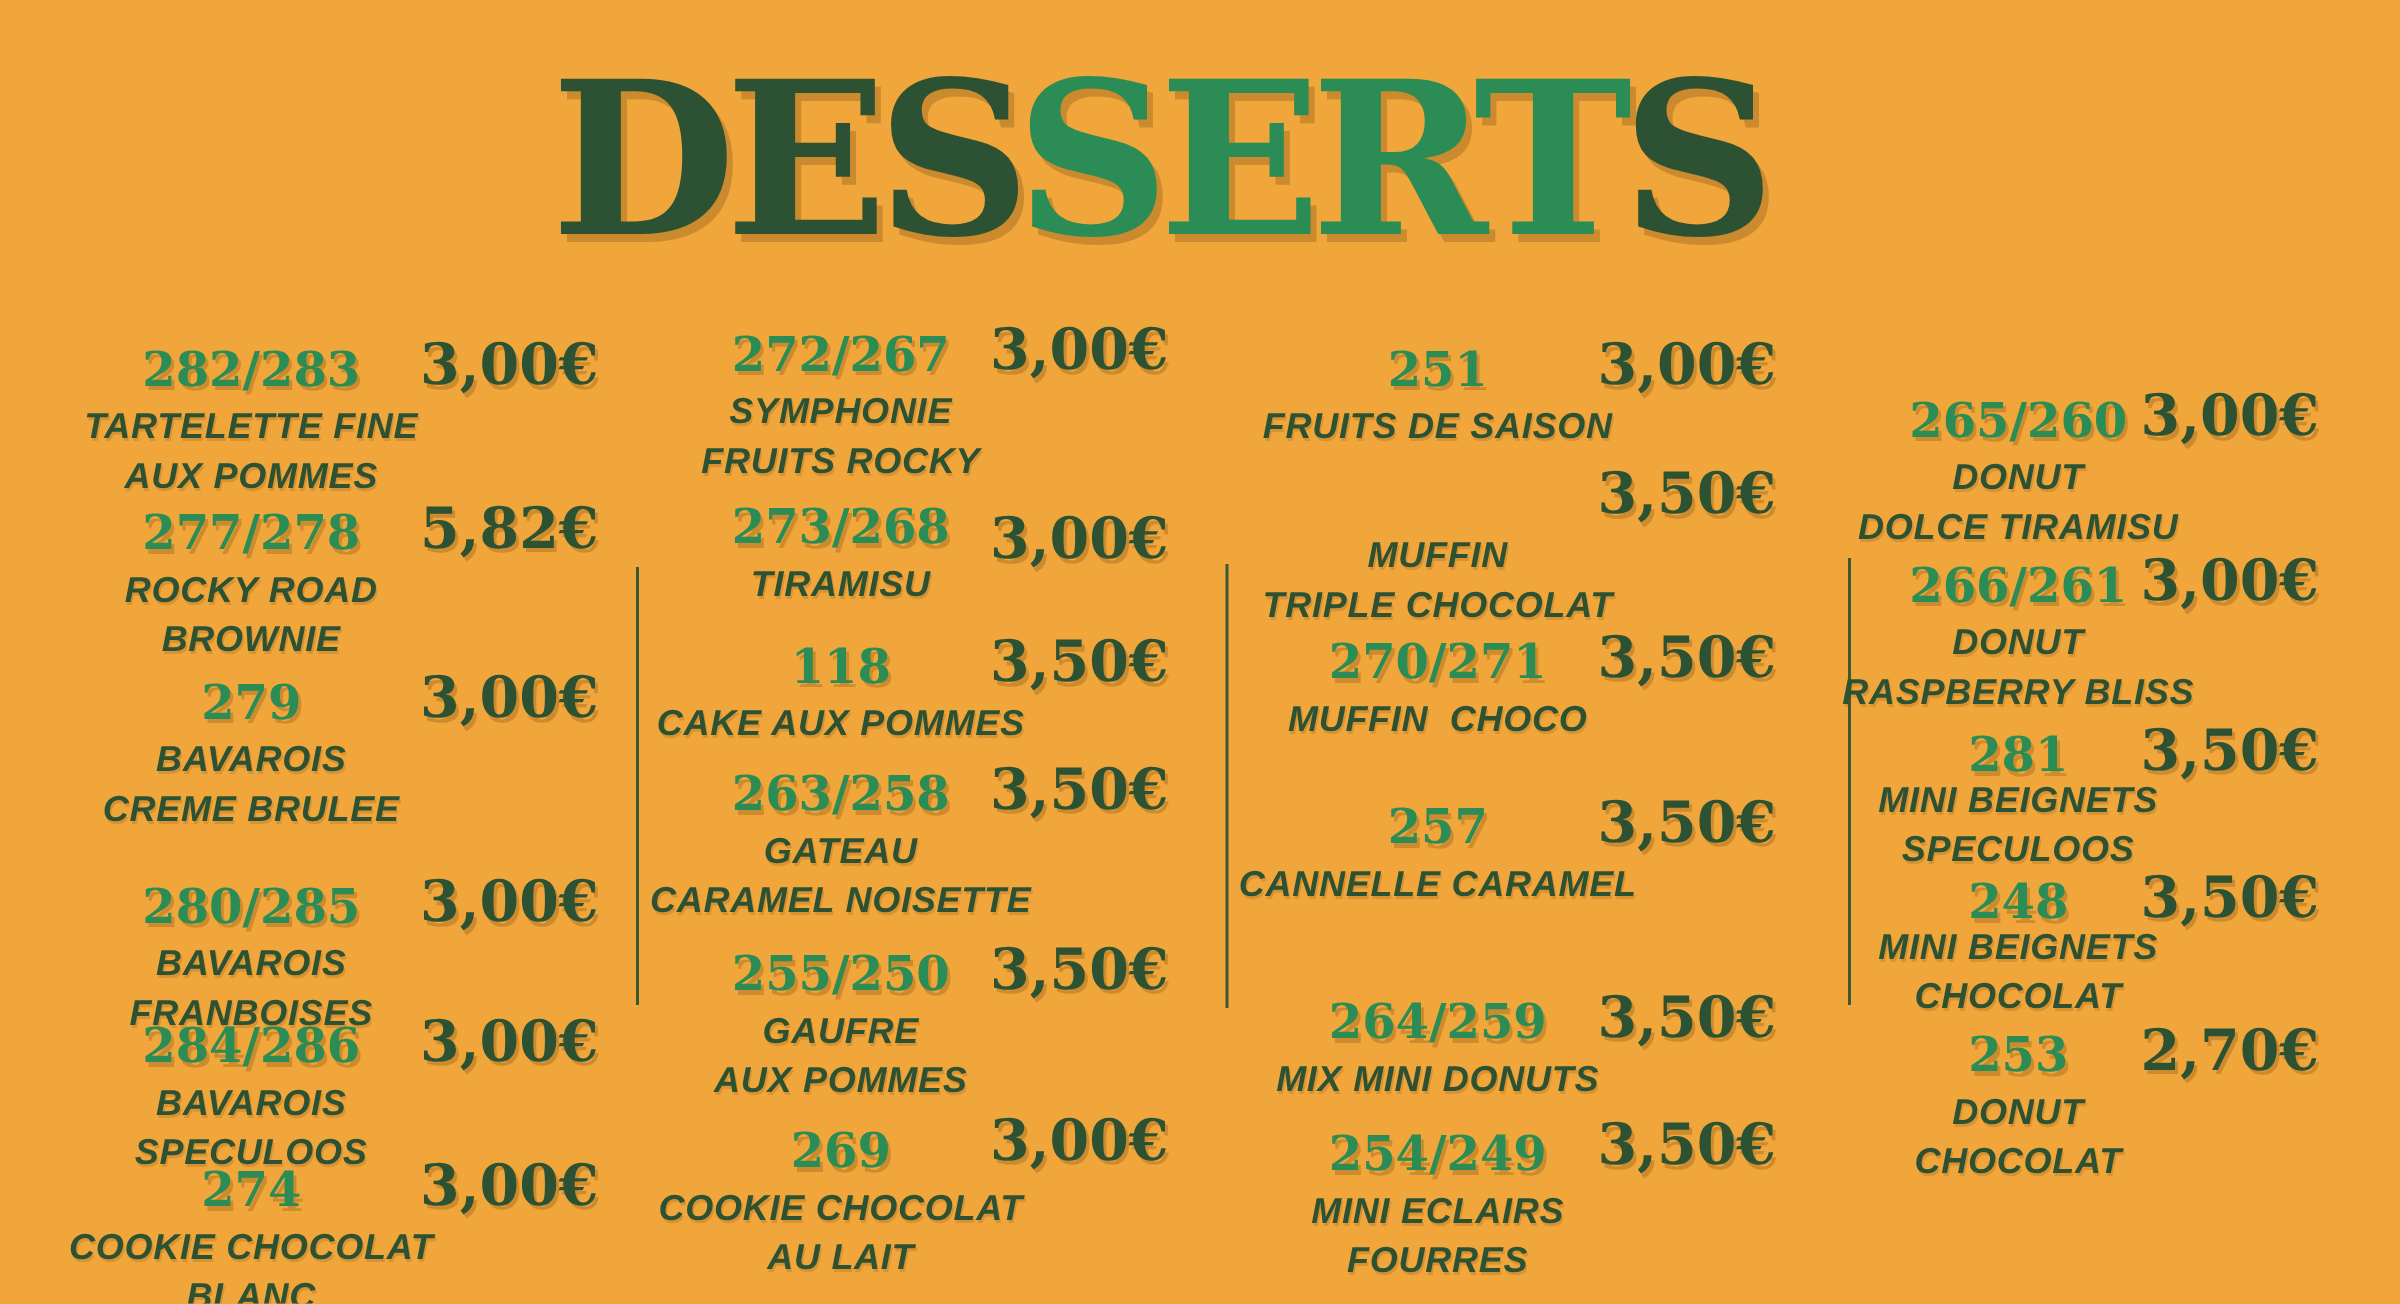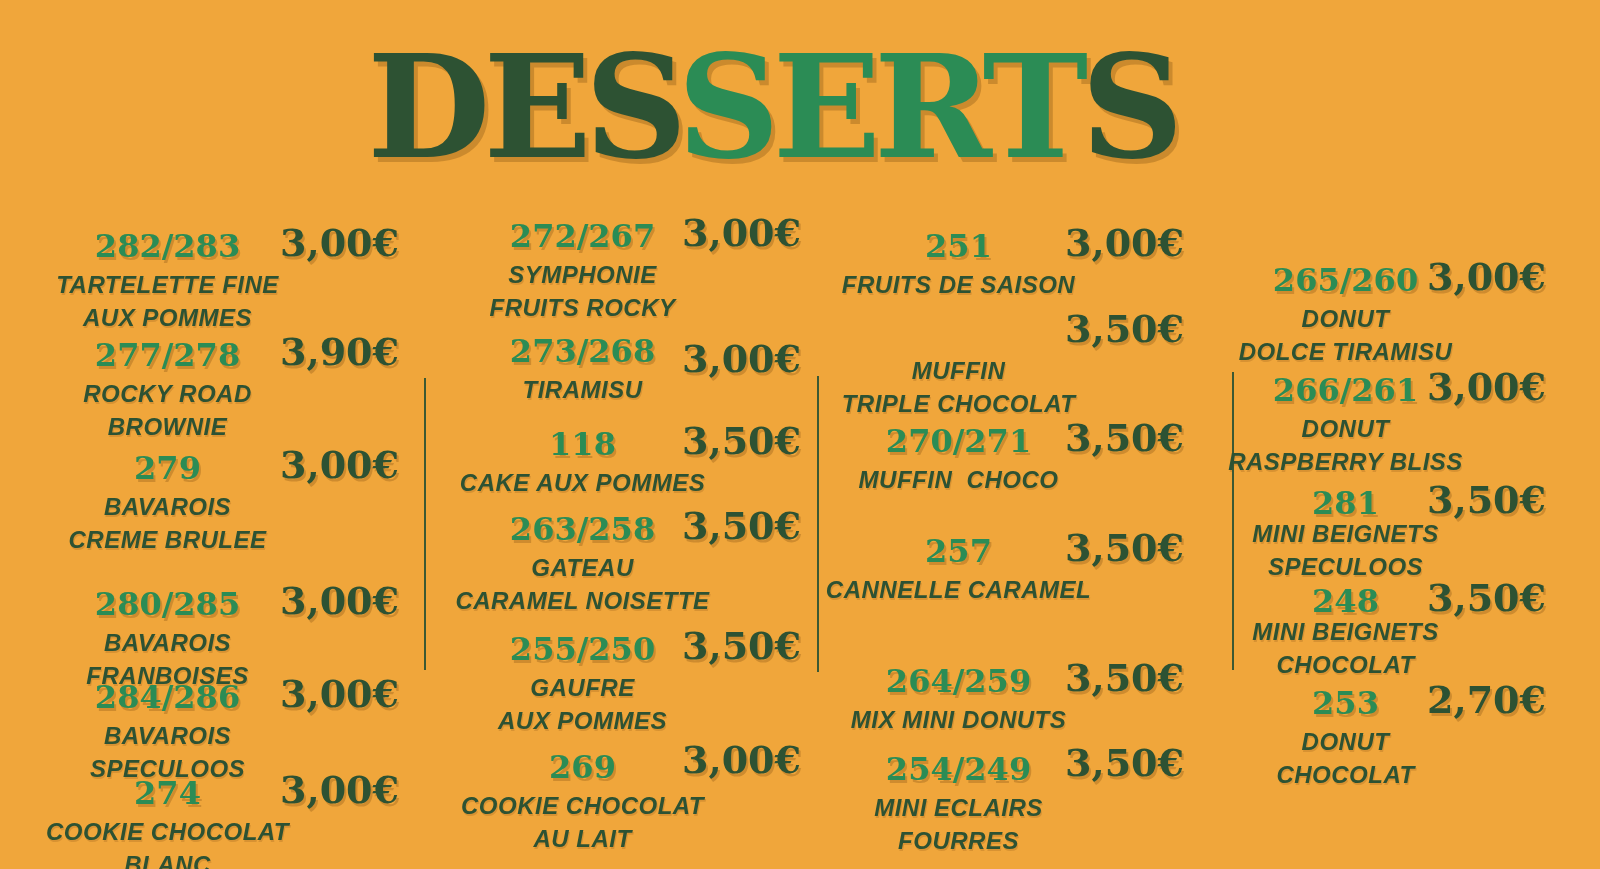--- a/index.html
+++ b/index.html
@@ -30,21 +30,21 @@
     letter-spacing:-7px;
     white-space:nowrap;
   }
   .tl{text-shadow:4px 5px 0 rgba(120,72,14,.30);}
   .tl.dark{color:var(--dark);}
   .tl.green{color:var(--green);}
 
   
   .col{position:absolute;top:0;height:100%;}
   #c1{left:35px;  width:378px;margin-top:28px; --subw:265px;}
-  #c2{left:450px; width:365px; --subw:265px;}
+  #c2{left:428px; width:365px; --subw:265px;}
   #c3{left:826px; width:372px; --subw:265px;}
   #c4{left:1238px;width:322px; --subw:215px;}
 
   .item{position:absolute;left:0;width:100%;}
 
   #c1 .item:nth-child(1){top:197px}
   #c1 .item:nth-child(2){top:306px}
   #c1 .item:nth-child(3){top:419px}
   #c1 .item:nth-child(4){top:555px}
   #c1 .item:nth-child(5){top:648px}
@@ -135,21 +135,21 @@
           <span class="price">3,00€</span>
         </div>
         <div class="names">
           <div class="nline">TARTELETTE FINE</div>
           <div class="nline">AUX POMMES</div>
         </div>
       </div>
       <div class="item">
         <div class="numrow">
           <span class="num">277/278</span>
-          <span class="price">3,90€</span>
+          <span class="price">5,82€</span>
         </div>
         <div class="names">
           <div class="nline">ROCKY ROAD</div>
           <div class="nline">BROWNIE</div>
         </div>
       </div>
       <div class="item">
         <div class="numrow">
           <span class="num">279</span>
           <span class="price">3,00€</span>

